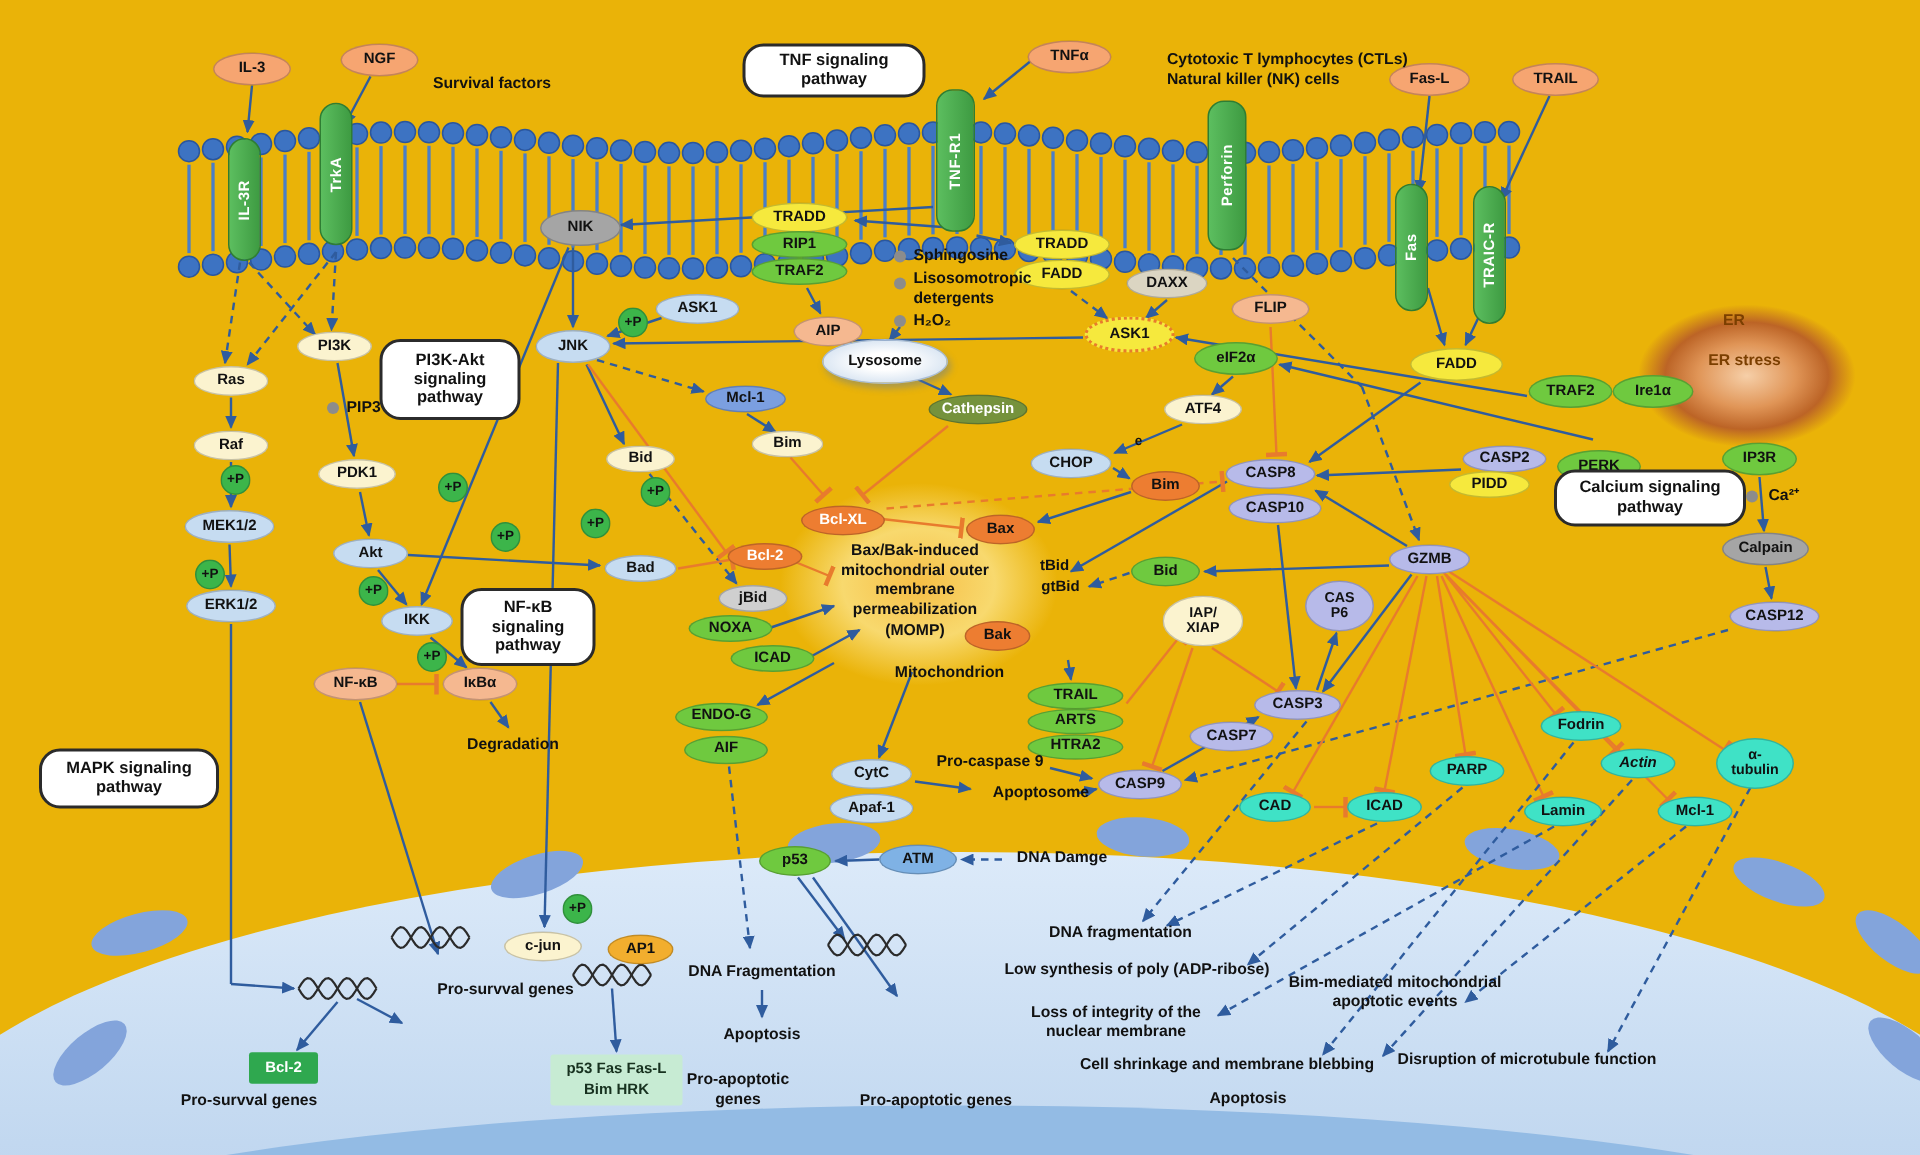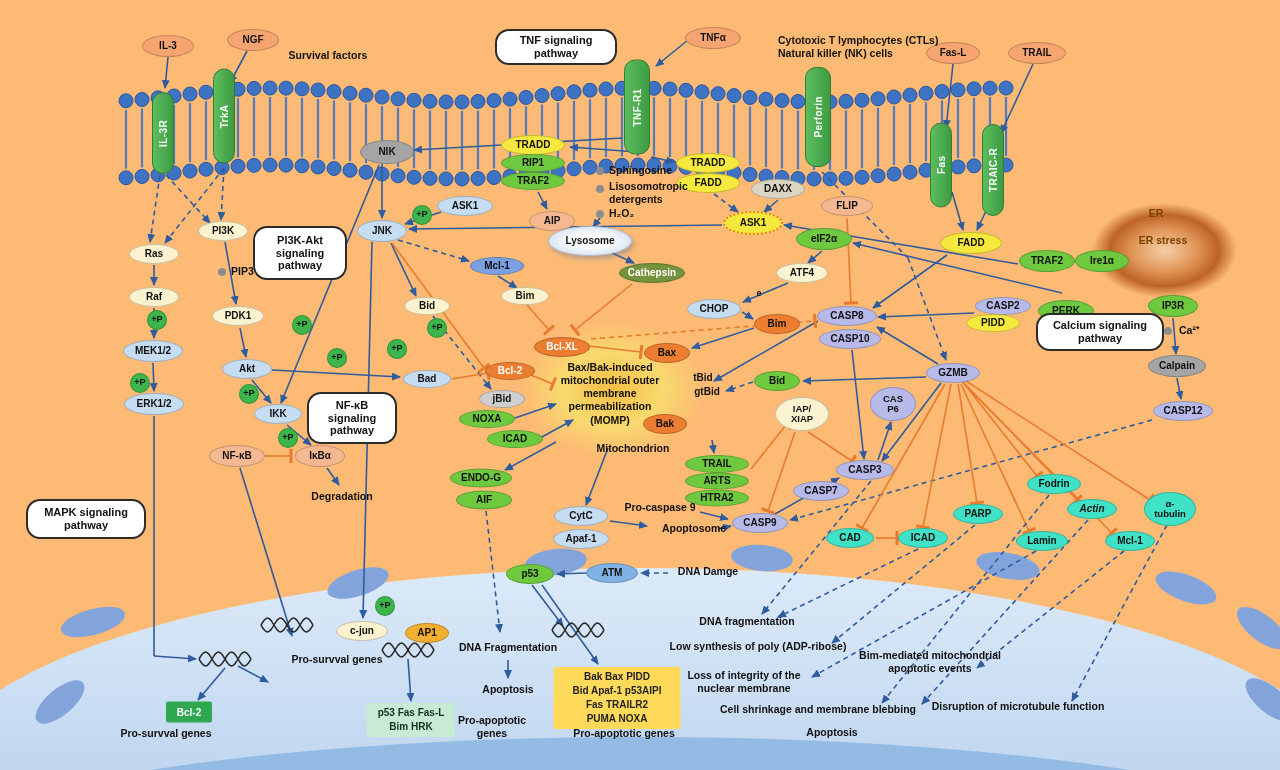--- a/index.html
+++ b/index.html
@@ -1,17 +1,17 @@
 <!DOCTYPE html>
 <html><head>
 <meta charset="utf-8">
 <style>
   *{margin:0;padding:0;box-sizing:border-box}
   body{background:#fff}
-  #canvas{position:relative;width:1280px;height:770px;background:#fdba74;overflow:hidden;
+  #canvas{position:relative;width:1280px;height:770px;background:#eab308;overflow:hidden;
           font-family:"Liberation Sans",sans-serif;color:#111}
   #nucleus{position:absolute;left:-70px;top:568px;width:1420px;height:430px;border-radius:50%;
            background:linear-gradient(180deg,#DCEAF9 0%,#C2D8F0 45%,#A9C7EA 100%);z-index:0}
   #nucleus-band{position:absolute;left:-70px;top:737px;width:1420px;height:240px;border-radius:50%;
            background:#93BBE4;z-index:0}
   #mito{position:absolute;left:520px;top:322px;width:185px;height:135px;border-radius:50%;z-index:0;
         background:radial-gradient(closest-side,#F6BE45 0%,#F8D96E 55%,rgba(250,226,130,0) 100%)}
   #er{position:absolute;left:1092px;top:203px;width:145px;height:95px;border-radius:50%;z-index:0;
       background:radial-gradient(closest-side,#F6CFA8 0%,#E09557 45%,#BC6426 75%,rgba(188,100,38,0) 100%)}
   #wires{position:absolute;left:0;top:0;z-index:1}
@@ -522,17 +522,13 @@
 nuclear membrane</div>
     <div class="txt" style="left: 818px; top: 710px;">Cell shrinkage and membrane blebbing</div>
     <div class="txt" style="left: 930px; top: 662px;">Bim-mediated mitochondrial
 apoptotic events</div>
     <div class="txt" style="left: 1018px; top: 707px;">Disruption of microtubule function</div>
     <div class="txt" style="left: 832px; top: 733px;">Apoptosis</div>
     <div class="txt" style="left: 759px; top: 294px; font-size: 9px;">e</div>
     <div class="gbox" style="left: 189px; top: 712px; width: 46px; height: 21px; background: rgb(47, 168, 79); color: rgb(255, 255, 255);">Bcl-2</div>
     <div class="gbox" style="left: 411px; top: 720px; width: 88px; height: 34px; background: rgb(199, 235, 211); color: rgb(23, 49, 31);">p53  Fas  Fas-L
 Bim  HRK</div>
-    <div class="gbox" style="left: 617px; top: 698px; width: 127px; height: 62px; background: rgb(255, 217, 90); color: rgb(34, 34, 34);">Bak  Bax PIDD
-Bid  Apaf-1  p53AIPI
-Fas TRAILR2
-PUMA  NOXA</div>
   </div>
 
 </body></html>

